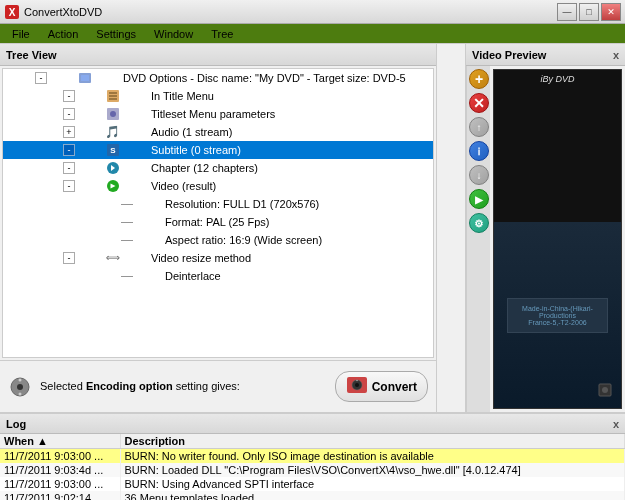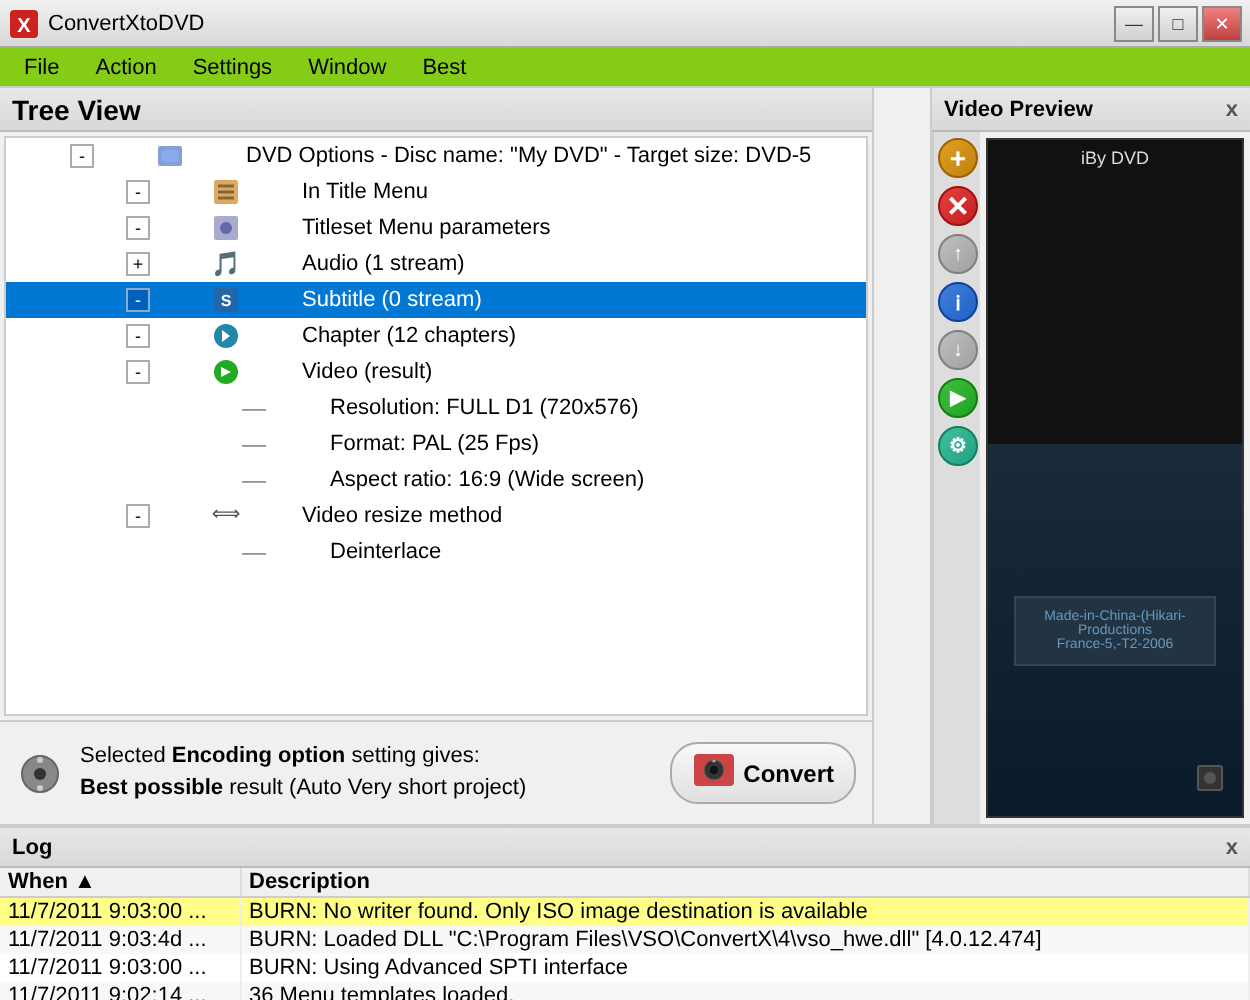--- a/index.html
+++ b/index.html
@@ -37,21 +37,21 @@
       width: 20px; height: 18px;
       background: linear-gradient(to bottom, #f0f0f0, #d0d0d0);
       border: 1px solid #888;
       display: flex; align-items: center; justify-content: center;
       cursor: pointer; font-size: 9px; color: #333;
     }
     .win-btn.close { background: linear-gradient(to bottom, #f08080, #c04040); color: white; }
 
     
     #menu-bar {
-      background: #84cc16;
+      background: #4d7c0f;
       border-bottom: 1px solid #ccc;
       height: 20px;
       display: flex;
       align-items: center;
       padding: 0 4px;
       gap: 2px;
     }
     .menu-item {
       padding: 2px 8px;
       cursor: pointer;
@@ -69,21 +69,21 @@
       flex: 1;
       display: flex;
       flex-direction: column;
       border-right: 1px solid #ccc;
     }
 
     #tree-view-header {
       background: linear-gradient(to bottom, #e8e8e8, #d8d8d8);
       border-bottom: 1px solid #bbb;
       padding: 2px 6px;
-      font-size: 14px;
+      font-size: 11px;
       font-weight: bold;
       height: 22px;
       display: flex;
       align-items: center;
     }
 
     #tree-content {
       flex: 1;
       overflow: hidden;
       background: white;
@@ -329,21 +329,21 @@
     <div class="win-btn">□</div>
     <div class="win-btn close">✕</div>
   </div>
 </div>
 
 <div id="menu-bar">
   <span class="menu-item">File</span>
   <span class="menu-item">Action</span>
   <span class="menu-item">Settings</span>
   <span class="menu-item">Window</span>
-  <span class="menu-item">Best</span>
+  <span class="menu-item">Tree</span>
 </div>
 
 <div id="main-container">
 
   <div id="left-panel">
     <div id="tree-view-header">
       <span>Tree View</span>
     </div>
     <div id="tree-content">
       <div id="tree-scroll">
@@ -473,21 +473,20 @@
         <div id="encoding-icon">
           <svg width="22" height="22" viewBox="0 0 22 22">
             <ellipse cx="11" cy="11" rx="9" ry="9" fill="#888" stroke="#666" stroke-width="1"></ellipse>
             <ellipse cx="11" cy="11" rx="3" ry="3" fill="#333"></ellipse>
             <circle cx="11" cy="4" r="1.5" fill="#ccc"></circle>
             <circle cx="11" cy="18" r="1.5" fill="#ccc"></circle>
           </svg>
         </div>
         <div id="status-text">
           <div>Selected <strong>Encoding option</strong> setting gives:</div>
-          <div><strong>Best possible</strong> result (Auto Very short project)</div>
         </div>
       </div>
       <button id="convert-btn">
         <span>
           <svg width="22" height="18" viewBox="0 0 22 18">
             <rect x="1" y="1" width="20" height="16" rx="2" fill="#cc4444"></rect>
             <circle cx="11" cy="9" r="5" fill="#333" stroke="#666" stroke-width="0.5"></circle>
             <circle cx="11" cy="9" r="2" fill="#111"></circle>
             <circle cx="11" cy="4.5" r="0.8" fill="#aaa"></circle>
           </svg>
@@ -509,21 +508,21 @@
           <div class="side-btn orange">+</div>
           <div class="side-btn red">✕</div>
           <div class="side-btn gray" style="font-size:10px;">↑</div>
           <div class="side-btn blue" style="font-size:10px;">ℹ</div>
           <div class="side-btn gray" style="font-size:10px;">↓</div>
           <div class="side-btn green" style="font-size:10px;">▶</div>
           <div class="side-btn teal" style="font-size:10px;">⚙</div>
         </div>
 
         <div id="preview-area" style="flex:1; background:#111; margin:3px; border:1px solid #333; position:relative; min-height:200px;">
-          <div style="position:absolute; top:4px; left:50%; transform:translateX(-50%); color:#ddd; font-size:9px; white-space:nowrap; z-index:1;">iBy DVD</div>
+          <div style="position:absolute; top:4px; left:50%; transform:translateX(-50%); color:#ddd; font-size:9px; white-space:nowrap; z-index:1;font-style:italic;">iBy DVD</div>
           <div style="position:absolute; bottom:0; left:0; right:0; height:55%; background: linear-gradient(to bottom, #1a2a3a, #0a1a2a); display:flex; flex-direction:column; align-items:center; justify-content:center;">
             <div style="background:#223344; width:80%; padding:6px; border:1px solid #334455;">
               <div style="color:#6699bb; font-size:7px; text-align:center;">Made-in-China-(Hikari-<br>Productions<br>France-5,-T2-2006</div>
             </div>
           </div>
           <div style="position:absolute; bottom:8px; right:8px;">
             <svg width="16" height="16" viewBox="0 0 16 16">
                 <rect x="2" y="2" width="12" height="12" rx="1" fill="#333" stroke="#555"></rect>
                 <circle cx="8" cy="8" r="3" fill="#555"></circle>
               </svg>

